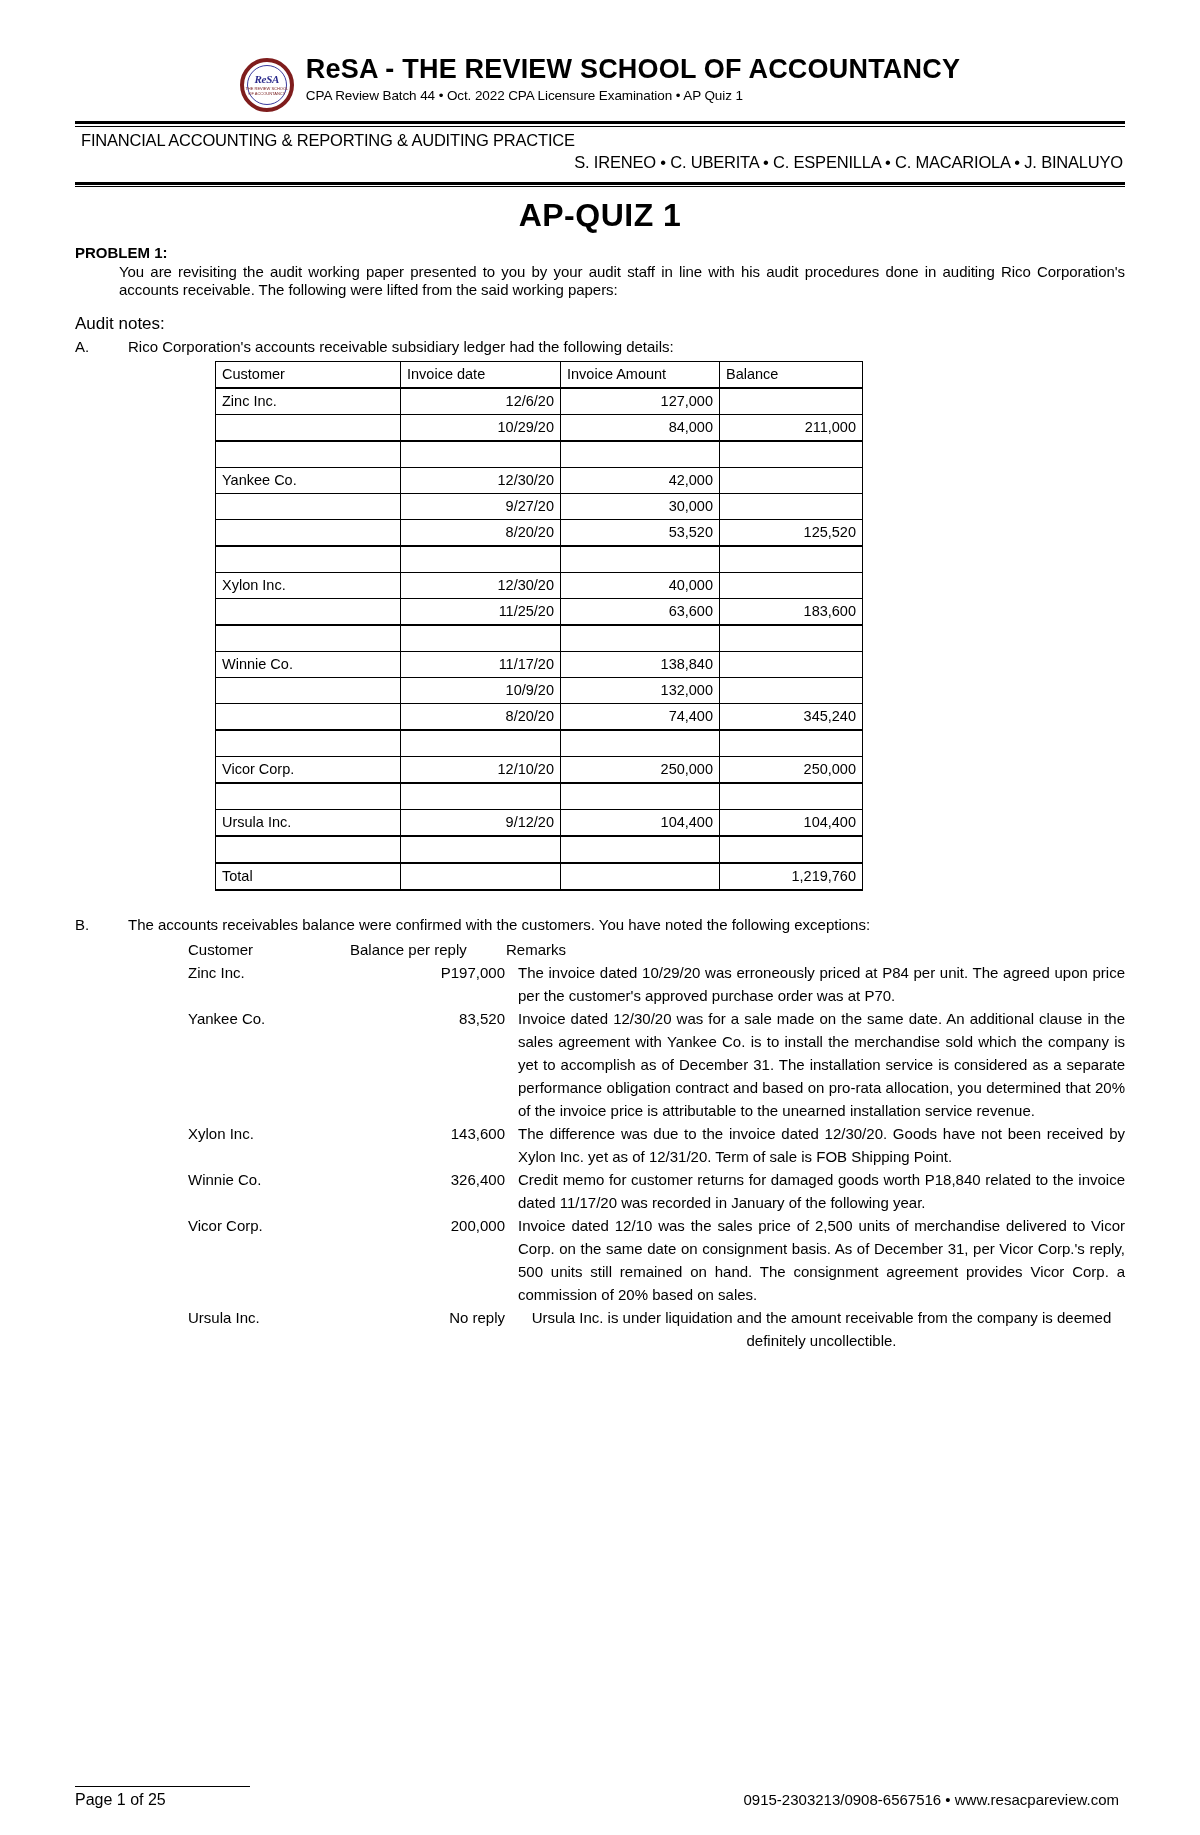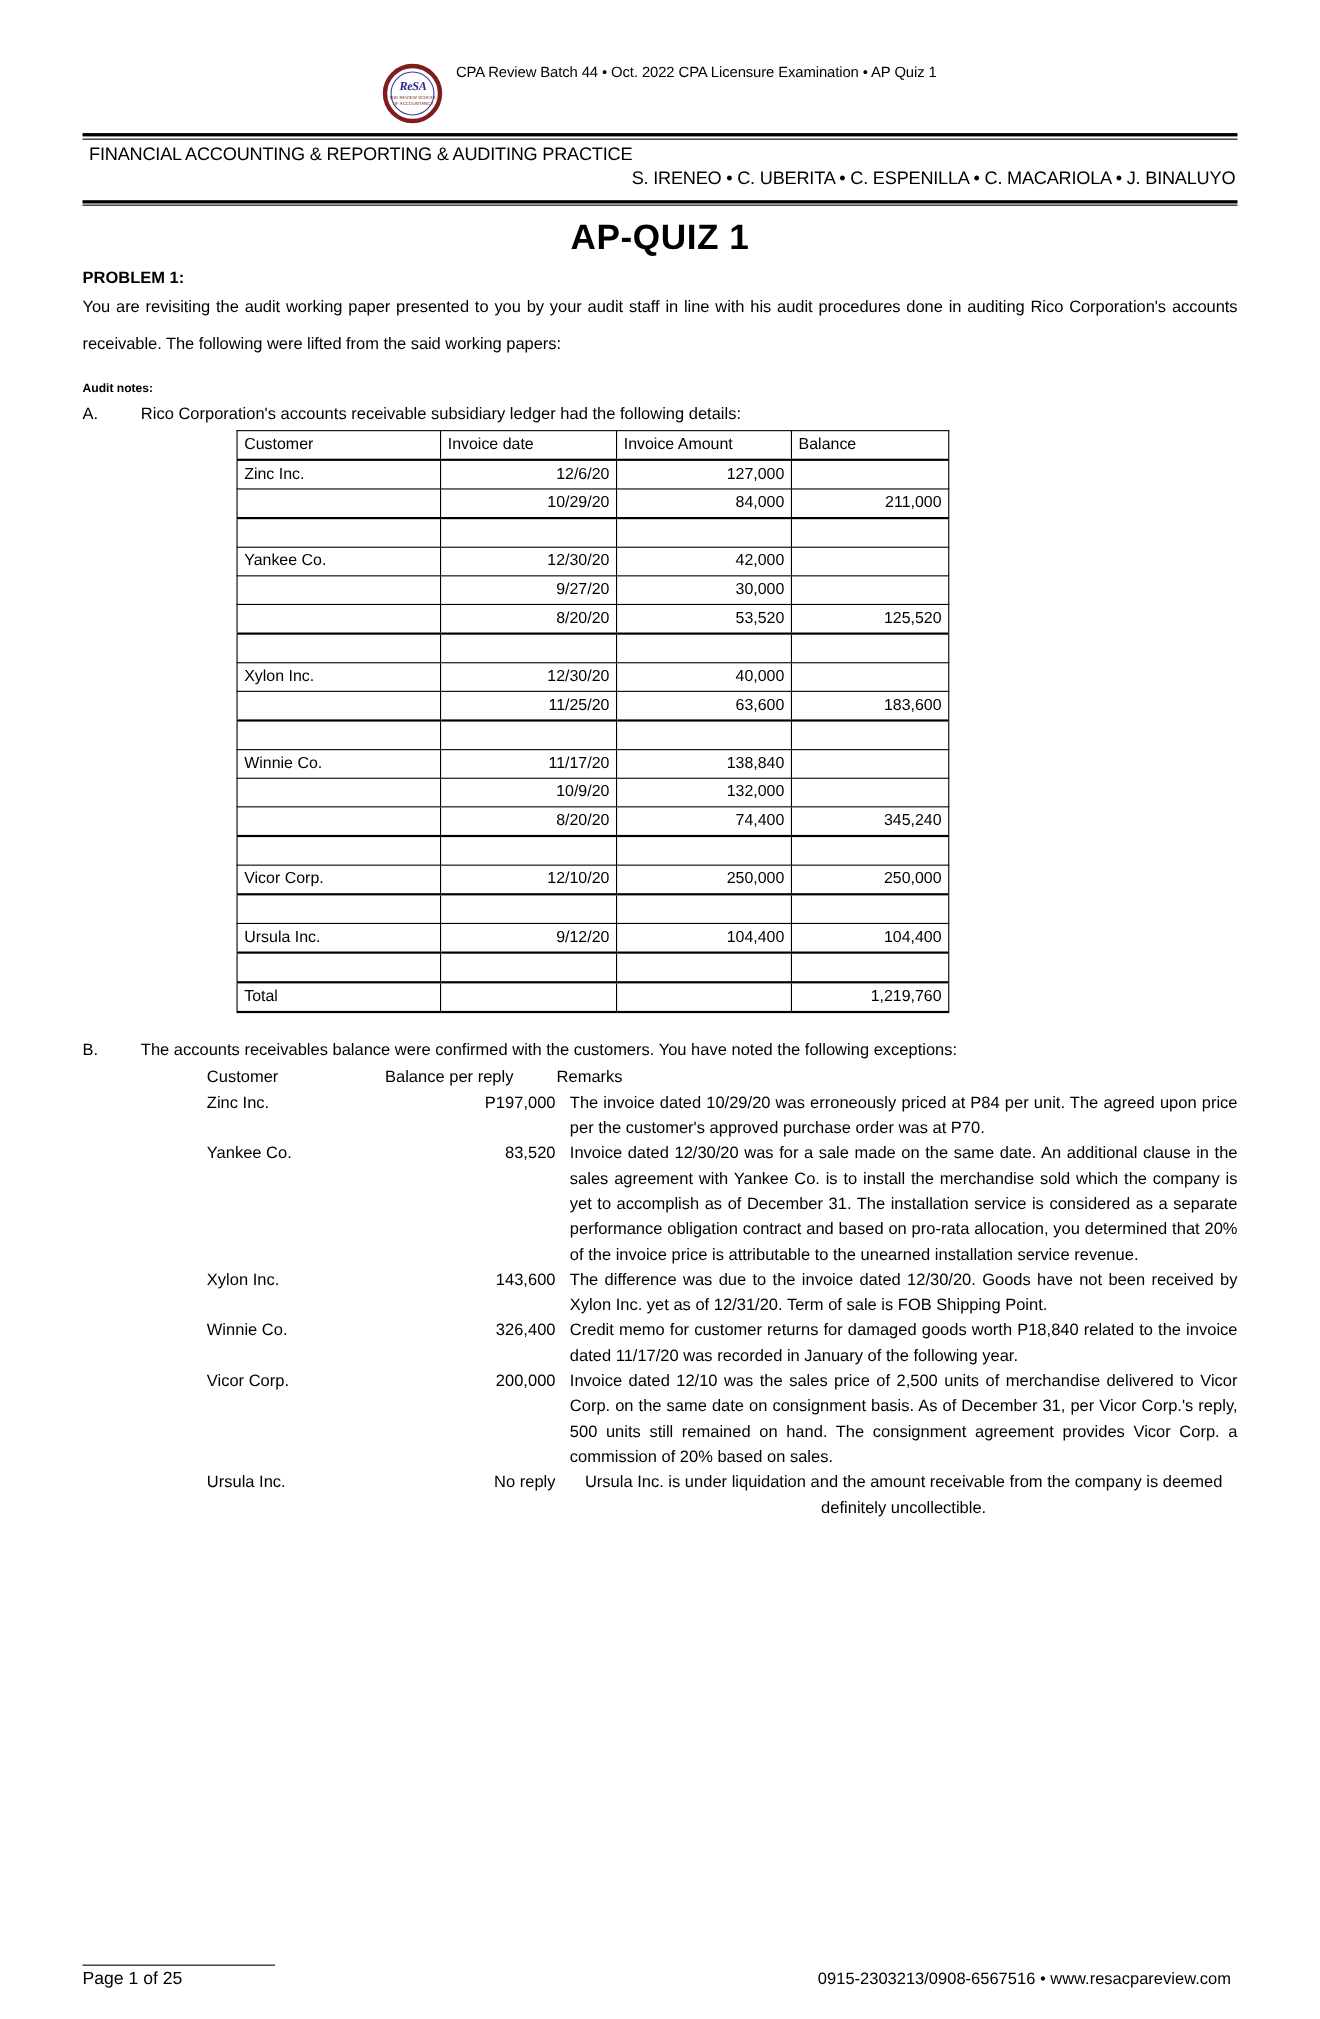--- a/index.html
+++ b/index.html
@@ -121,26 +121,27 @@
   }
 
   
   .problem-label {
     font-size: 15px;
     font-weight: bold;
     margin-bottom: 2px;
   }
   .para {
     font-size: 15px;
-    line-height: 33px;
+    line-height: 18px;
     text-align: justify;
     letter-spacing: -0.05px;
+    margin-left: 44px;
   }
   .spacer-8 { height: 13px; }
-  .audit-notes { font-size: 11px; line-height: 23px; font-weight: bold; }
+  .audit-notes { font-size: 17px; line-height: 23px; }
 
   .note-row {
     display: flex;
     font-size: 15px;
     line-height: 23px;
   }
   .note-letter {
     flex: 0 0 53px;
   }
   .note-text { flex: 1 1 auto; }
@@ -241,20 +242,21 @@
 <body>
 
 <div class="page">
 
   <div class="masthead">
     <div class="logo">
       <div class="logo-text">ReSA</div>
       <div class="logo-sub">THE REVIEW SCHOOL OF ACCOUNTANCY</div>
     </div>
     <div class="masthead-titles">
+      <div class="school-name">ReSA - THE REVIEW SCHOOL OF ACCOUNTANCY</div>
       <div class="masthead-sub">CPA Review Batch 44 • Oct. 2022 CPA Licensure Examination • AP Quiz 1</div>
     </div>
   </div>
 
   <div class="rule-thick"></div>
   <div class="rule-thin"></div>
   <div class="banner">
     <div class="banner-line1">FINANCIAL ACCOUNTING &amp; REPORTING &amp; AUDITING PRACTICE</div>
     <div class="banner-line2">S. IRENEO • C. UBERITA • C. ESPENILLA • C. MACARIOLA • J. BINALUYO</div>
   </div>

